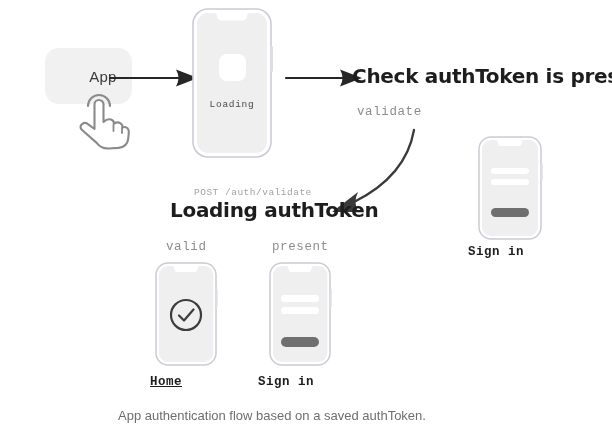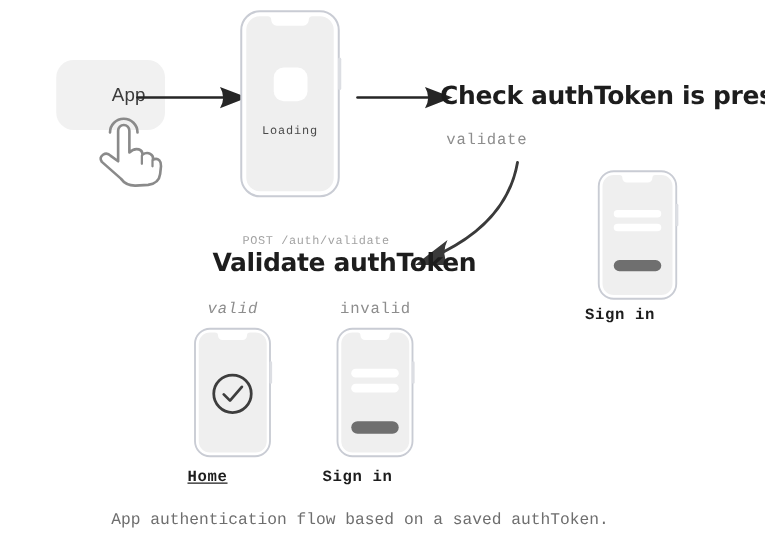--- a/index.html
+++ b/index.html
@@ -73,21 +73,21 @@
   }
   .mono-label {
     font-family: "Liberation Mono", "DejaVu Sans Mono", monospace;
     color: #8d8d8d;
     font-size: 12.5px;
     letter-spacing: .6px;
     white-space: nowrap;
   }
   .lbl-present     { left: 357px; top: 105px; }
   .lbl-not-present { left: 464px; top: 105px; }
-  .lbl-valid       { left: 166px; top: 240px; font-style: italic; }
+  .lbl-valid       { left: 166px; top: 240px; }
   .lbl-invalid     { left: 272px; top: 240px; }
   .api-label {
     left: 194px; top: 187px;
     font-family: "Liberation Mono", "DejaVu Sans Mono", monospace;
     color: #a3a3a3;
     font-size: 9.5px;
     letter-spacing: .5px;
     white-space: nowrap;
   }
   .phone-caption {
@@ -112,22 +112,21 @@
     text-align: center;
     left: 190px; top: 99px; width: 84px;
   }
 
   .figure-caption {
     left: 0; top: 408px;
     width: 544px;
     text-align: center;
     font-size: 13px;
     color: #6e6e6e;
-    font-family: Liberation Mono, monospace;
-    padding-left: 16px;
+    font-family: Liberation Sans, sans-serif;
   }
 </style>
 </head>
 <body>
 
 <div class="canvas">
 
   <div class="abs app-tile">
     <span class="app-tile-label">App</span>
   </div>
@@ -197,24 +196,24 @@
                v78 a9 9 0 0 1 -9 9 h-38 a9 9 0 0 1 -9 -9 Z" fill="#efefef"></path>
       <rect x="62.5" y="27" width="2.2" height="18" rx="1.1" fill="#dcdee3"></rect>
       <rect x="13" y="32" width="38" height="6" rx="3" fill="#ffffff"></rect>
       <rect x="13" y="43" width="38" height="6" rx="3" fill="#ffffff"></rect>
       <rect x="13" y="72" width="38" height="9" rx="4.5" fill="#6f6f6f"></rect>
     </svg>
   </div>
   <div class="abs phone-caption cap-signin2">Sign in</div>
 
   <div class="abs api-label">POST /auth/validate</div>
-  <div class="abs hand-title title-validate">Validate authToken</div>
+  <div class="abs hand-title title-validate">Loading authToken</div>
 
   <div class="abs mono-label lbl-valid">valid</div>
-  <div class="abs mono-label lbl-invalid">invalid</div>
+  <div class="abs mono-label lbl-invalid">present</div>
 
   <div class="phone" style="left:155px; top:262px;">
     <svg viewBox="0 0 62 104" width="62" height="104">
       <rect x="1" y="1" width="60" height="102" rx="12" ry="12" fill="#ffffff" stroke="#c9ccd4" stroke-width="1.5"></rect>
       <path d="M4 13 a9 9 0 0 1 9 -9 h4 a2.4 2.4 0 0 1 2.4 2.4
                a3.6 3.6 0 0 0 3.6 3.6 h16 a3.6 3.6 0 0 0 3.6 -3.6
                a2.4 2.4 0 0 1 2.4 -2.4 h4.4 a9 9 0 0 1 9 9
                v78 a9 9 0 0 1 -9 9 h-36.4 a9 9 0 0 1 -9 -9 Z" fill="#efefef"></path>
       <rect x="60.5" y="27" width="2.2" height="18" rx="1.1" fill="#dcdee3"></rect>
       <g>

